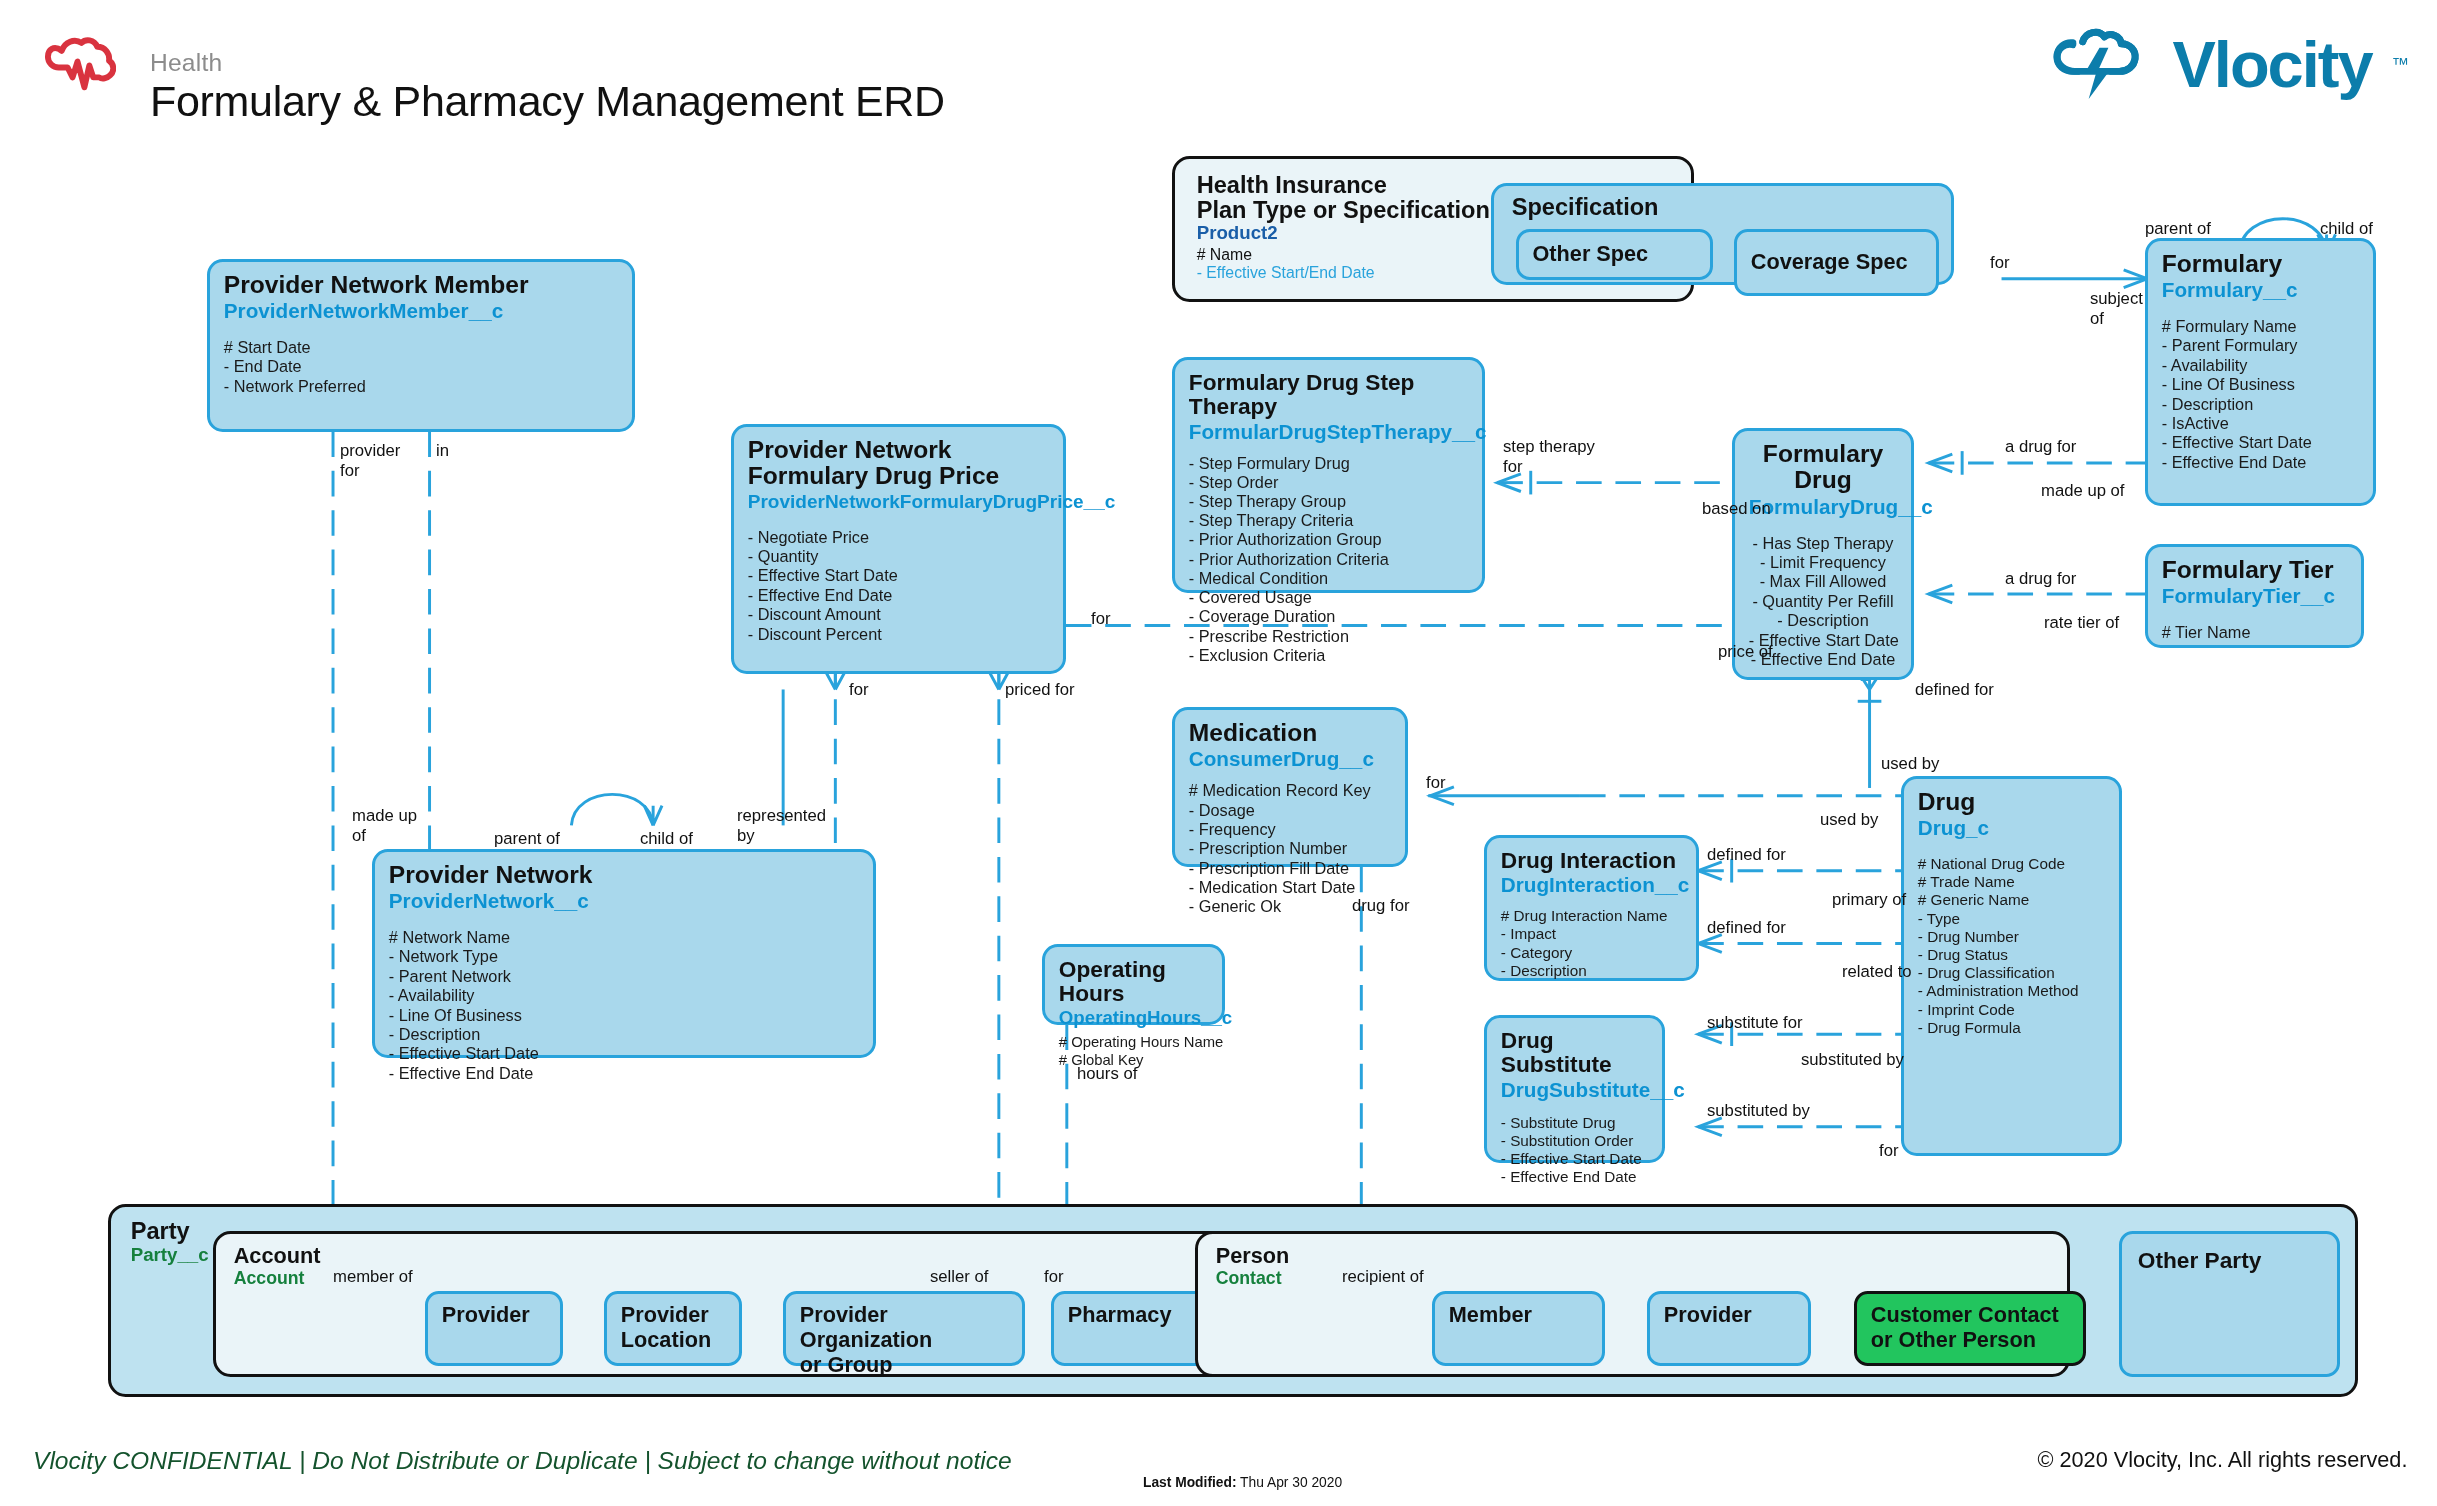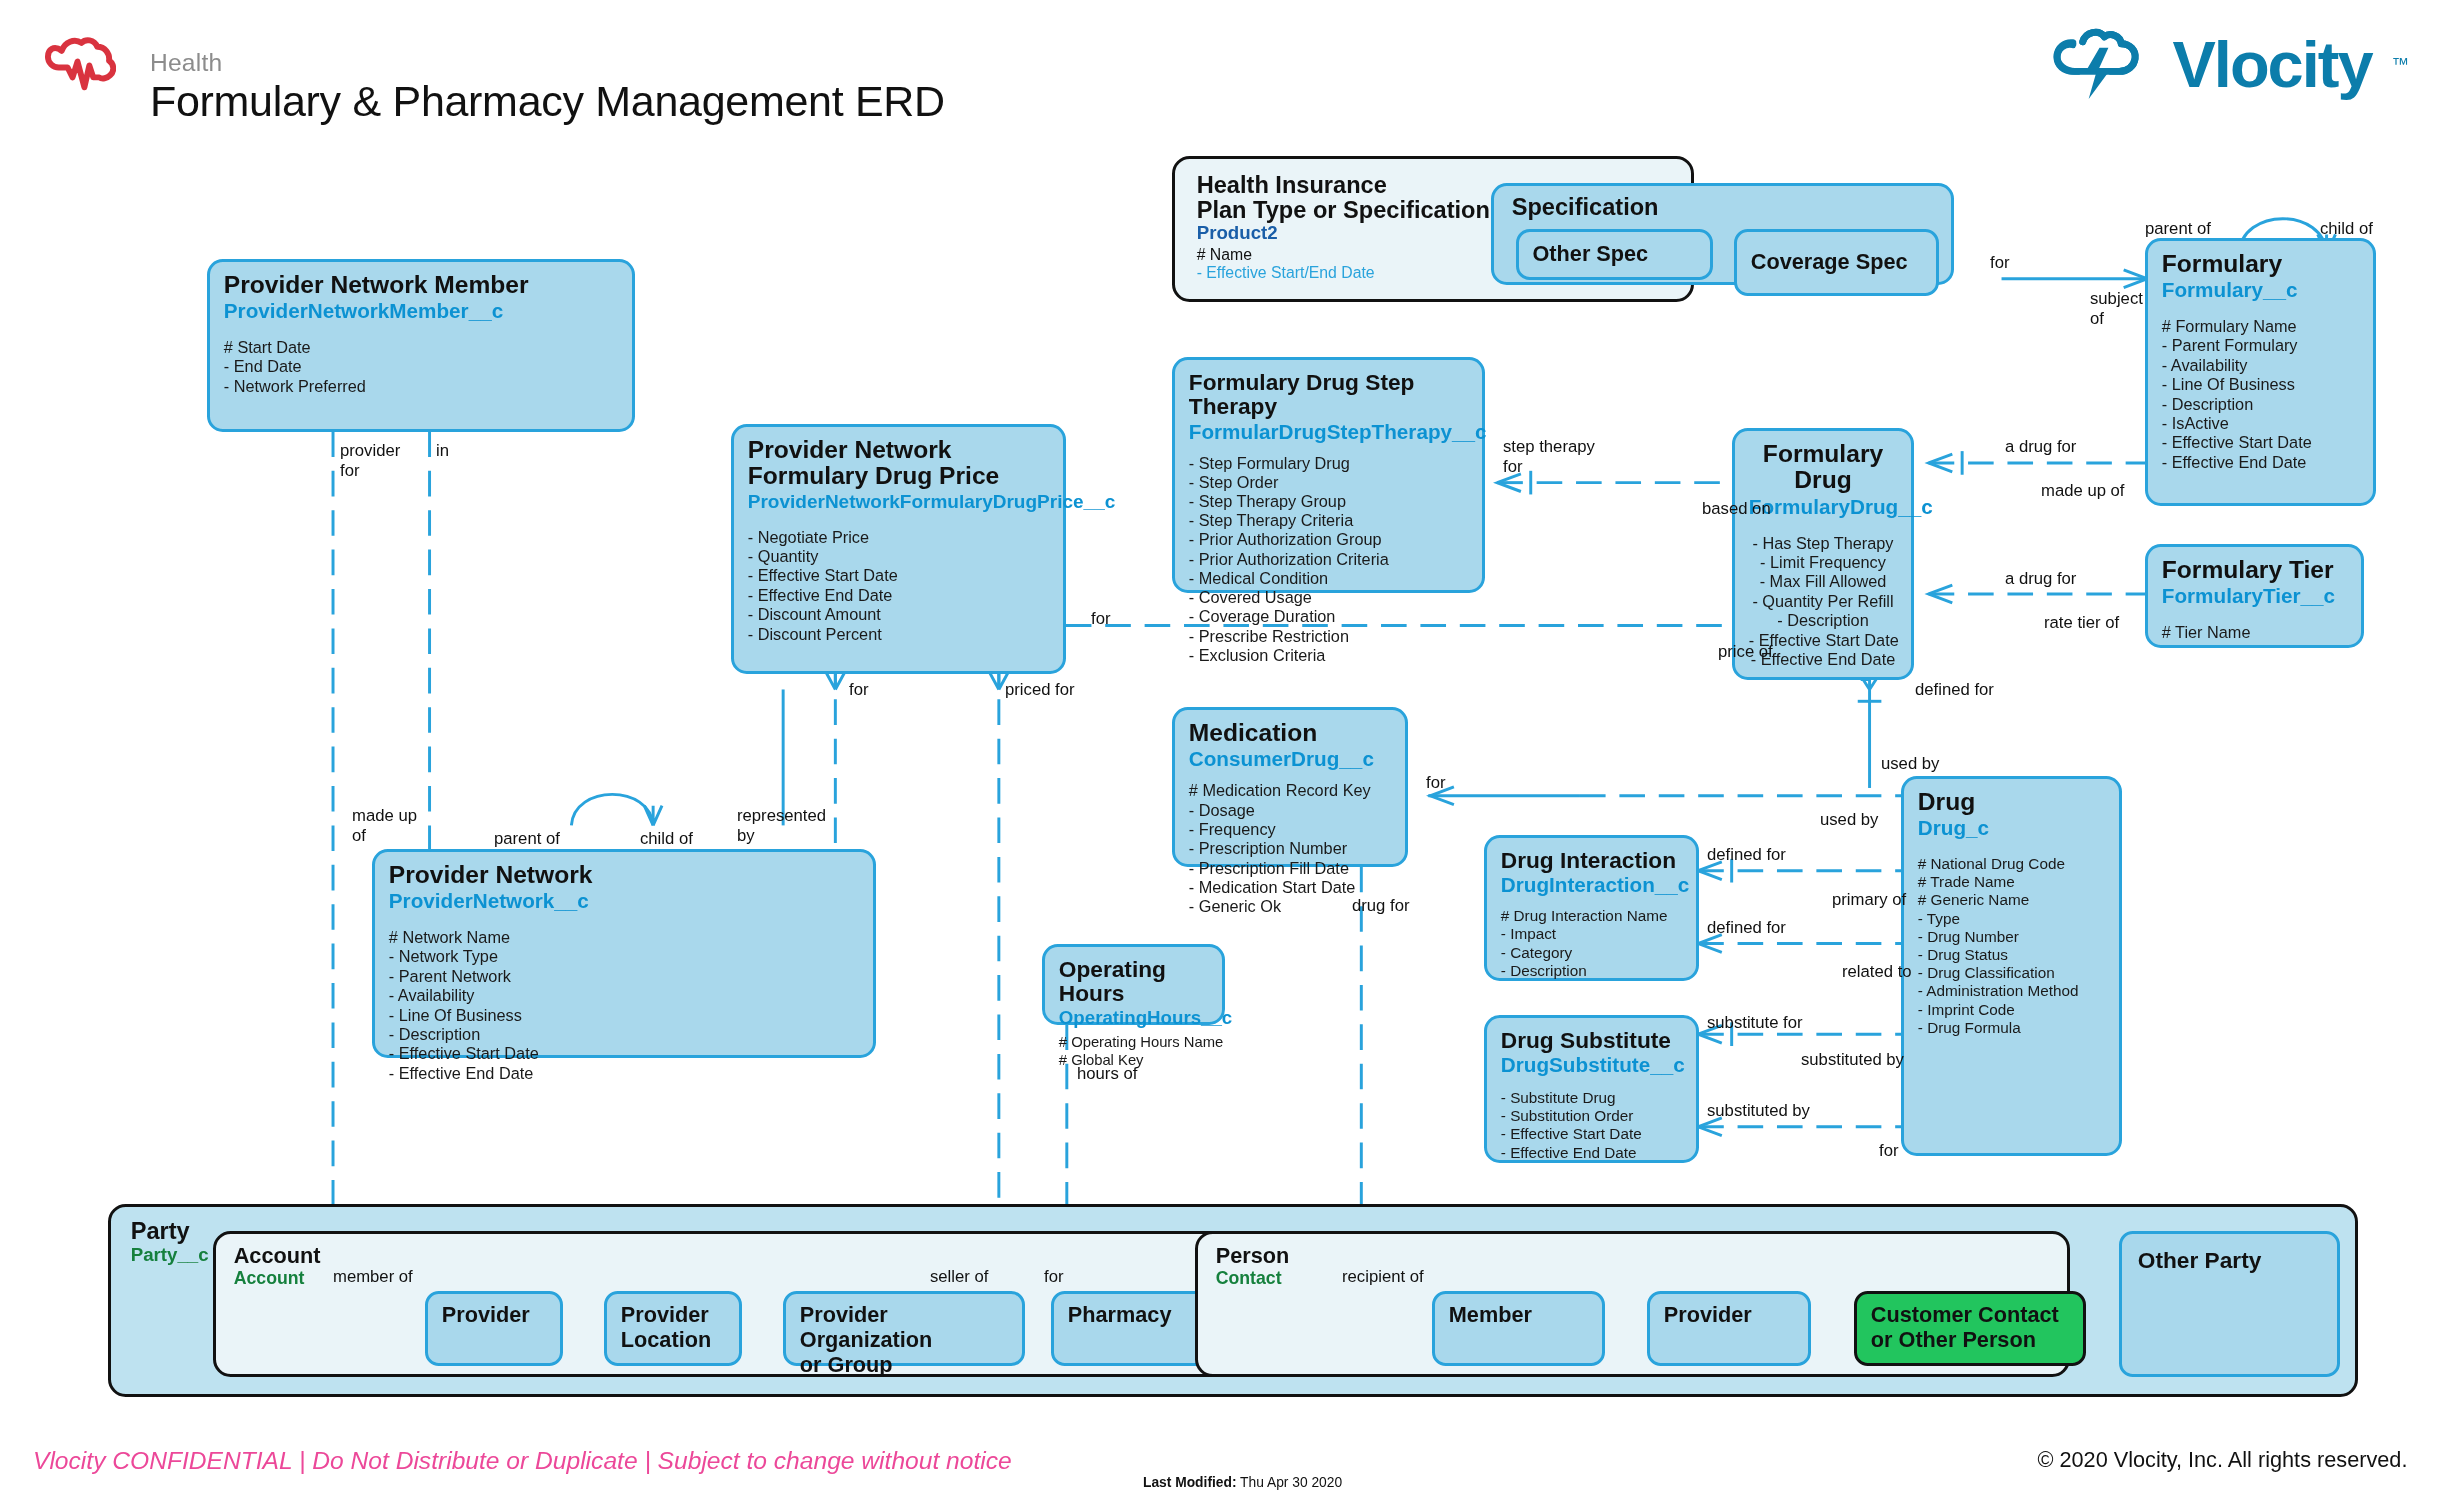--- a/index.html
+++ b/index.html
@@ -54,21 +54,21 @@
   .subbox .lbl { font-size:21.7px; font-weight:bold; color:#111; line-height:1.15;}
 
   .specwrap { position:absolute; box-sizing:border-box;
      background:#A9D8EC; border:3.9px solid #29A3DC; border-radius:15.8px; }
   .specwrap .sl { position:absolute; left:17.7px; top:7.9px; font-size:23.6px; font-weight:bold; color:#111;}
 
   
   .rl { position:absolute; font-size:16.7px; color:#111; white-space:nowrap; line-height:1.2;}
 
   
-  .foot-l { position:absolute; left:33px; bottom:31.5px; font-size:24.6px; font-style:italic; color:#ec4899; font-weight:400;}
+  .foot-l { position:absolute; left:33px; bottom:31.5px; font-size:24.6px; font-style:italic; color:#14532d; font-weight:400;}
   .foot-r { position:absolute; right:29.6px; bottom:33px; font-size:21.7px; color:#111;}
   .foot-c { position:absolute; left:1143px; bottom:15.8px; font-size:13.8px; color:#111;}
   .foot-c b { font-weight:bold; }
 </style>
 </head>
 <body>
 
 <div class="canvas">
 
   <div class="hdr-logo">
@@ -324,21 +324,21 @@
     <div class="t" style="font-size:22.7px;">Drug Interaction</div>
     <div class="api">DrugInteraction__c</div>
     <div class="attrs" style="margin-top:9.9px; font-size:15.3px;">
       <div># Drug Interaction Name</div>
       <div>- Impact</div>
       <div>- Category</div>
       <div>- Description</div>
     </div>
   </div>
 
-  <div class="ent" style="left:1484px; top:1015px; width:215px; height:148px;">
+  <div class="ent" style="left:1484px; top:1015px; width:181px; height:148px;">
     <div class="t" style="font-size:22.7px;">Drug Substitute</div>
     <div class="api">DrugSubstitute__c</div>
     <div class="attrs" style="margin-top:11.8px; font-size:15.3px;">
       <div>- Substitute Drug</div>
       <div>- Substitution Order</div>
       <div>- Effective Start Date</div>
       <div>- Effective End Date</div>
     </div>
   </div>
 

